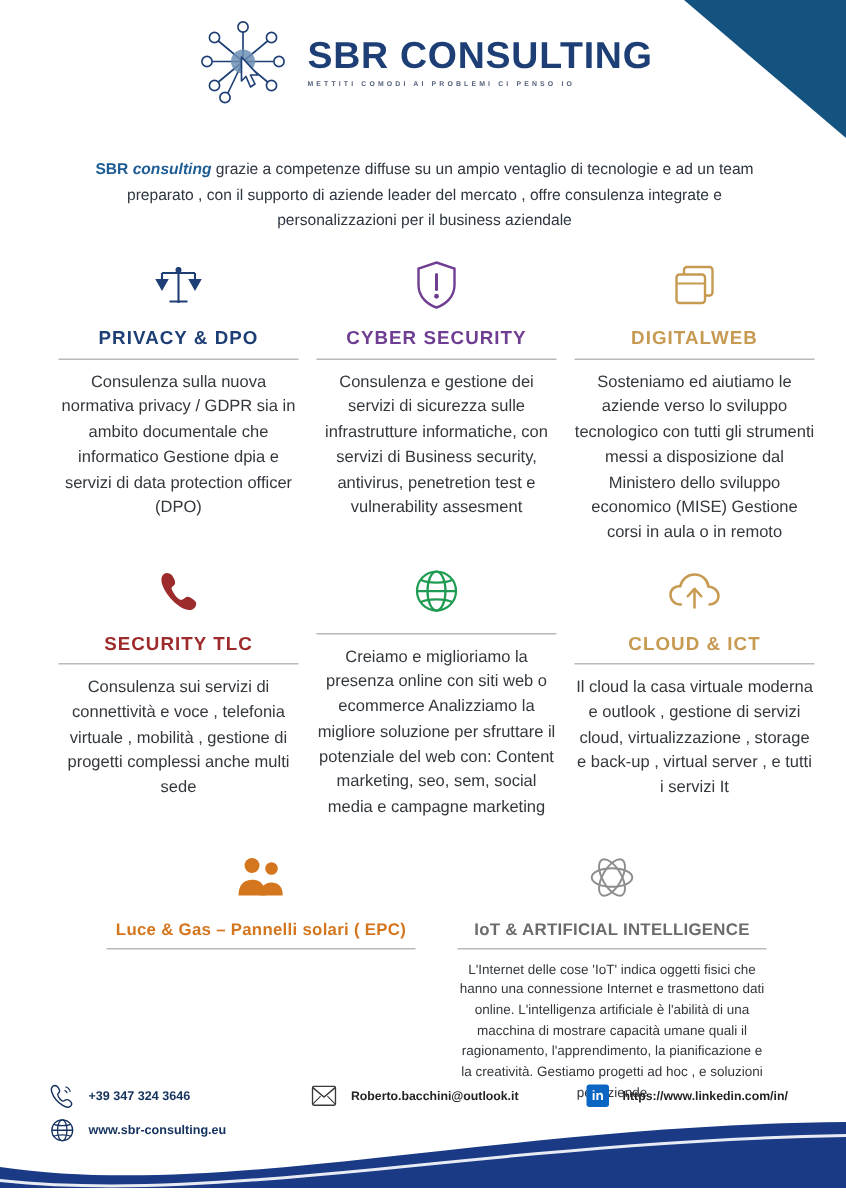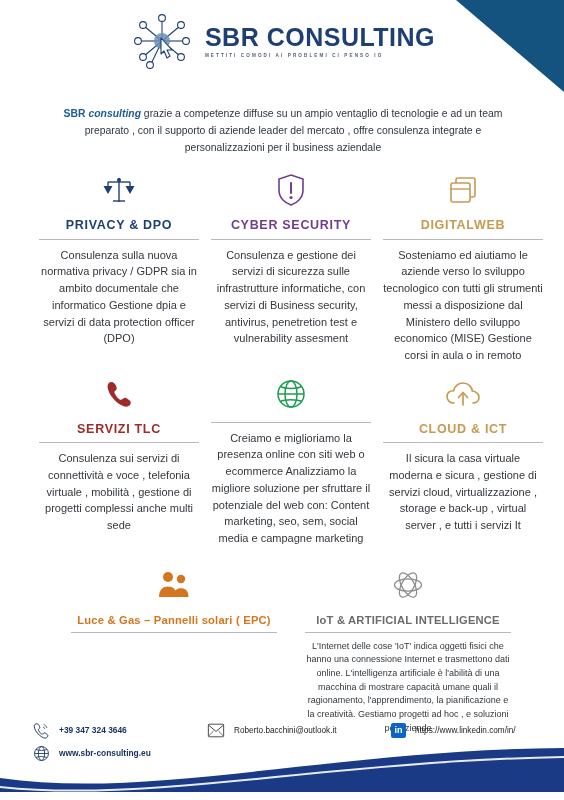--- a/index.html
+++ b/index.html
@@ -102,21 +102,21 @@
     position: absolute; left: 0; top: 2px; width: 564px;
   }
   .contact-item { display: flex; align-items: center; gap: 9px; }
   .contact-item .ci-icon { width: 20px; height: 20px; flex: 0 0 auto;
     display: flex; align-items: center; justify-content: flex-end; }
   .contact-item .ci-text { font-size: 8.4px; color: #14315e; font-weight: bold; white-space: nowrap; }
   .ci-phone { position: absolute; left: 30px; top: 4px; }
   .ci-web   { position: absolute; left: 30px; top: 27px; }
   .ci-mail  { position: absolute; left: 205px; top: 4px; }
   .ci-in    { position: absolute; left: 386px; top: 4px; }
-  .ci-mail .ci-text, .ci-in .ci-text { font-weight: normal; color: #232323; font-size: 8.2px; }
+  .ci-mail .ci-text, .ci-in .ci-text { font-weight: bold; color: #232323; font-size: 8.2px; }
   .li-badge {
     width: 15px; height: 15px; background: #0a66c2; border-radius: 2px;
     color: #fff; font-size: 9px; font-weight: bold; line-height: 15px;
     text-align: center; font-family: "Liberation Sans", sans-serif;
   }
 </style>
 </head>
 <body>
 
 <div id="page">
@@ -214,21 +214,21 @@
 
       <div class="card">
         <div class="card-icon">
           <svg width="30" height="30" viewBox="0 0 30 30">
             <path d="M7 3 C10 3 11.5 5 12.5 8 C13.2 10.2 12.4 11 11 12 C10 12.8 10.2 13.6 11.6 16
                      C13.2 18.8 14.6 20 15.8 20.6 C17.2 21.2 18 20.5 19.2 19.6 C21 18.3 22 18.8 24.4 20.4
                      C27 22.2 27.4 23.6 26.2 25.6 C24.6 28.2 21 28.4 16.6 25.8 C11 22.5 6.2 16.4 4.4 11.4
                      C2.8 7 3.6 3.6 7 3 Z" fill="#9e2b2b"></path>
           </svg>
         </div>
-        <div class="card-title c-tlc">SERVIZI TLC</div>
+        <div class="card-title c-tlc">SECURITY TLC</div>
         <div class="divider"></div>
         <div class="card-body">Consulenza sui servizi di connettività e voce , telefonia virtuale , mobilità , gestione di progetti  complessi anche multi sede</div>
       </div>
 
       <div class="card">
         <div class="card-icon">
           <svg width="32" height="32" viewBox="0 0 32 32">
             <g fill="none" stroke="#1f9b52" stroke-width="1.5">
               <circle cx="16" cy="16" r="13"></circle>
               <ellipse cx="16" cy="16" rx="6" ry="13"></ellipse>
@@ -246,21 +246,21 @@
         <div class="card-icon">
           <svg width="36" height="28" viewBox="0 0 36 28">
             <path d="M9 23 C4.5 23 2 20 2 16.5 C2 13 5 10.5 8.5 10.8 C9.5 6 13.5 3 18 3
                      C23 3 26.8 6.6 27.3 11 C31 11.3 34 14 34 17.3 C34 20.5 31.5 23 28 23" fill="none" stroke="#c79a52" stroke-width="1.7" stroke-linecap="round"></path>
             <line x1="18" y1="25" x2="18" y2="13" stroke="#c79a52" stroke-width="1.7" stroke-linecap="round"></line>
             <path d="M13.5 17.5 L18 12.5 L22.5 17.5" fill="none" stroke="#c79a52" stroke-width="1.7" stroke-linecap="round" stroke-linejoin="round"></path>
           </svg>
         </div>
         <div class="card-title c-cloud">CLOUD &amp; ICT</div>
         <div class="divider"></div>
-        <div class="card-body">Il sicura la casa virtuale moderna e sicura , gestione di servizi cloud, virtualizzazione , storage e back-up , virtual server , e tutti i servizi It</div>
+        <div class="card-body">Il cloud la casa virtuale moderna e outlook , gestione di servizi cloud, virtualizzazione , storage e back-up , virtual server , e tutti i servizi It</div>
       </div>
     </div>
 
     <div class="row row-3">
 
       <div class="card-wide">
         <div class="card-icon">
           <svg width="34" height="30" viewBox="0 0 34 30">
             <g fill="#d4761e">
               <circle cx="11" cy="7" r="5"></circle>

